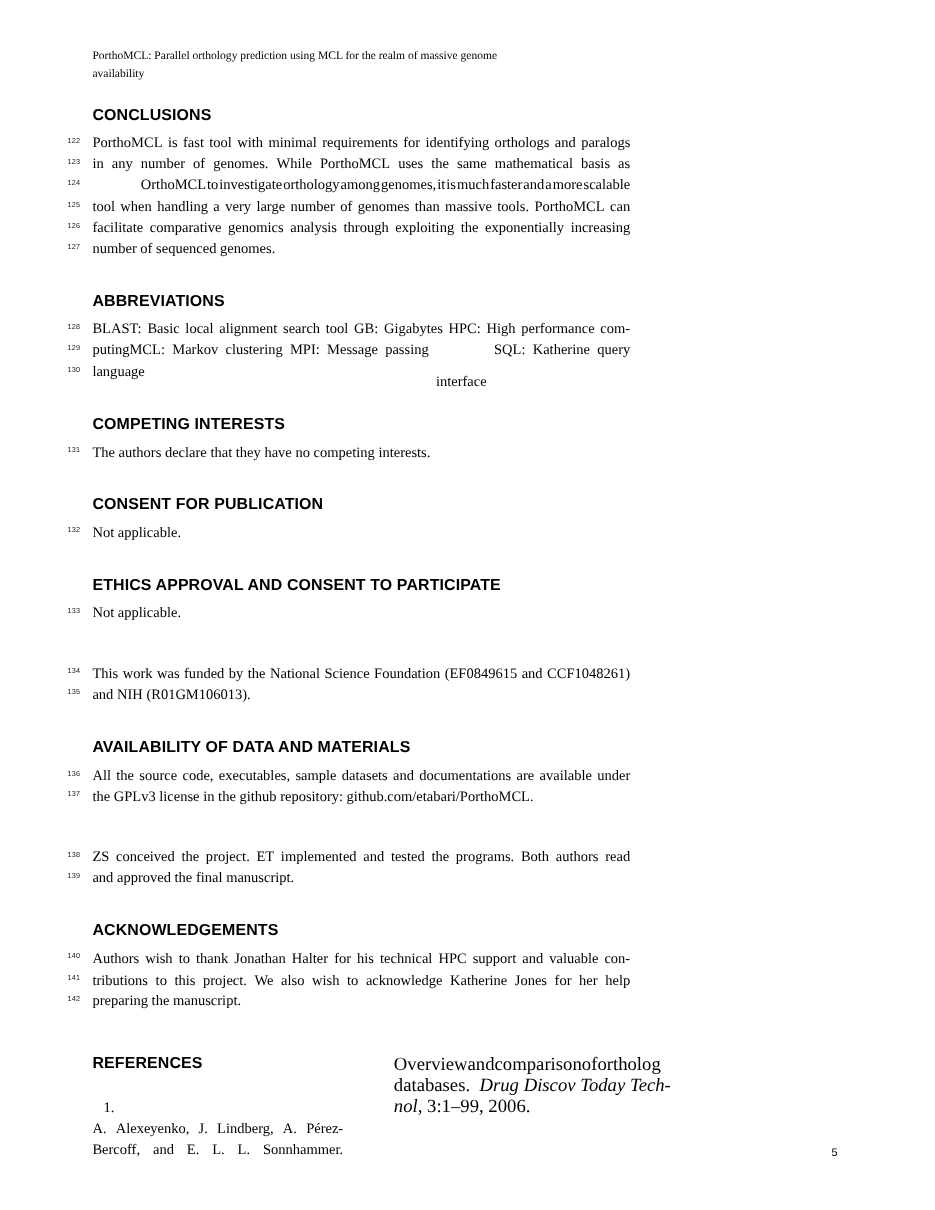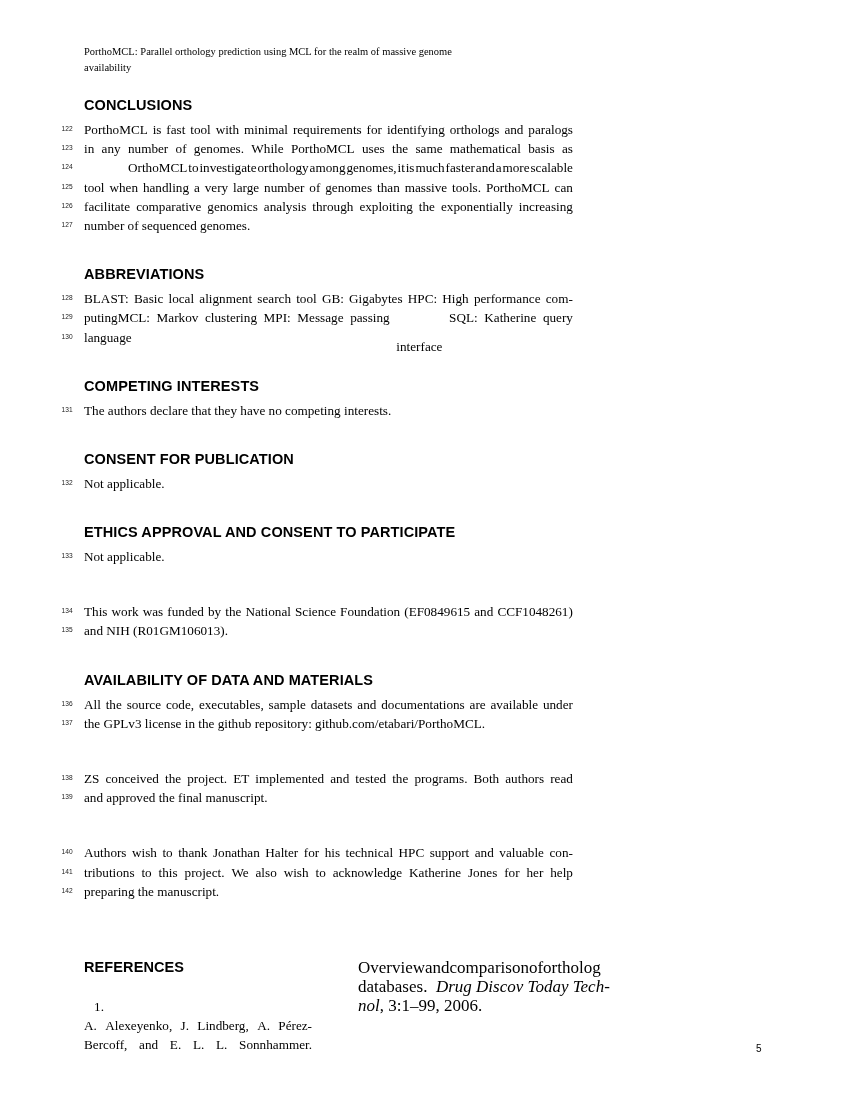--- a/index.html
+++ b/index.html
@@ -407,20 +407,21 @@
       </div>
       <div class="nline">
         <span class="lno">139</span>
         <span class="ltext">and approved the final manuscript.</span>
       </div>
     </div>
 
     <div class="sec-gap"></div>
 
     <div class="sec">
+      <h2 class="section-head">ACKNOWLEDGEMENTS</h2>
       <div class="head-gap"></div>
       <div class="nline">
         <span class="lno">140</span>
         <span class="ltext" style="display: flex; justify-content: space-between;">
             <span style="white-space: pre;">Authors</span>
             <span style="white-space: pre;">wish</span>
             <span style="white-space: pre;">to</span>
             <span style="white-space: pre;">thank</span>
             <span style="white-space: pre;">Jonathan</span>
             <span style="white-space: pre;">Halter</span>

